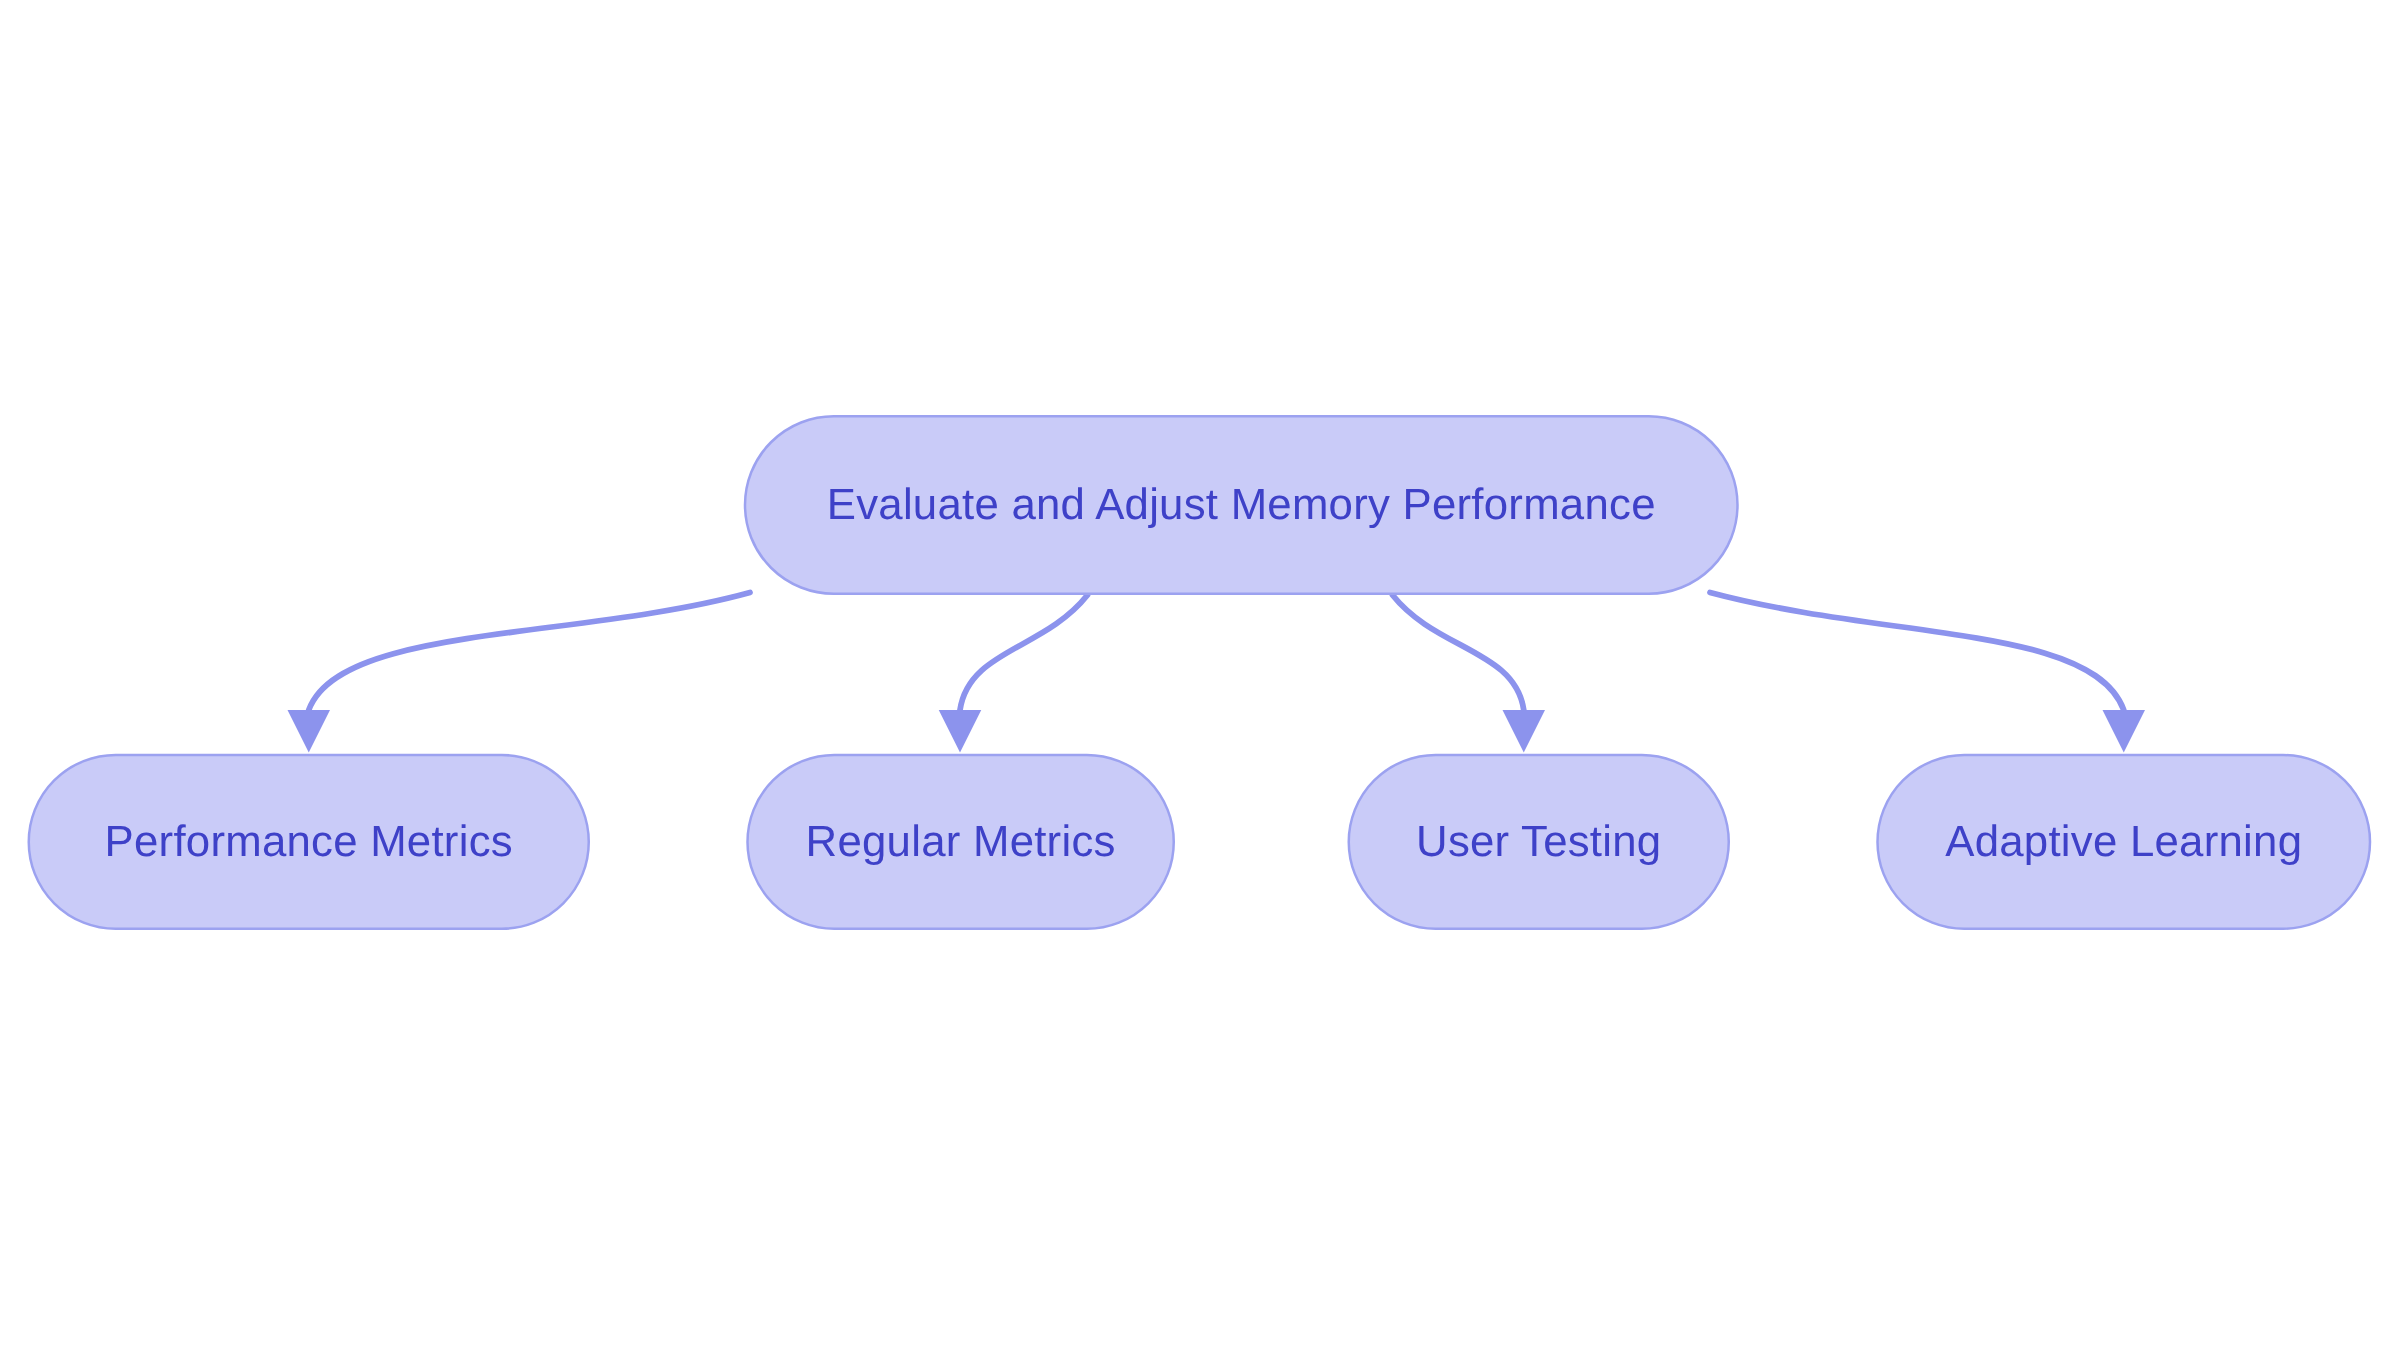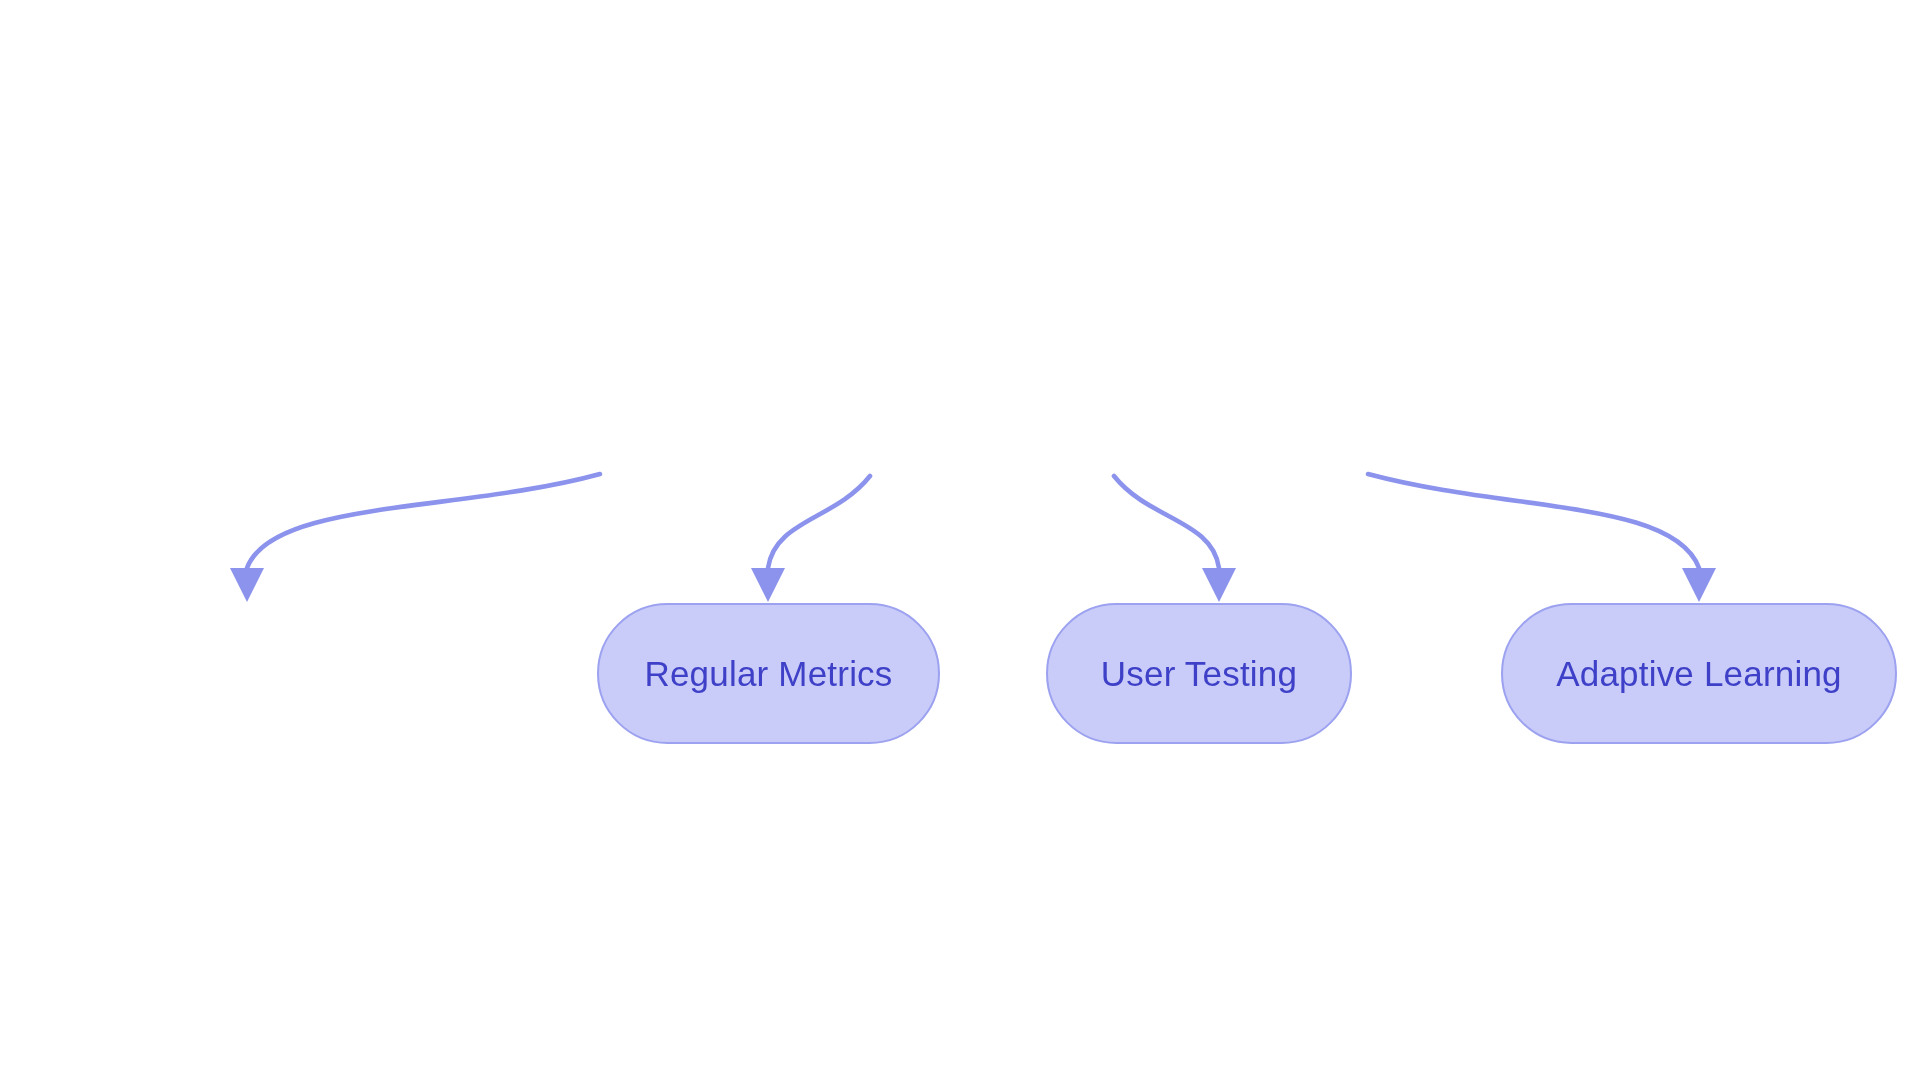--- a/index.html
+++ b/index.html
@@ -54,21 +54,21 @@
     height: 144px;
     border-radius: 72px;
   }
   .node-child {
     top: 603px;
     height: 141px;
     border-radius: 70.5px;
   }
   .node-c0 { left: 22px;   width: 450px; }
   .node-c1 { left: 597px;  width: 343px; }
-  .node-c2 { left: 1046px; width: 306px; }
+  .node-c2 { left: 1078px; width: 306px; }
   .node-c3 { left: 1501px; width: 396px; }
 </style>
 </head>
 <body>
 
 <div class="canvas">
 
   <svg class="edges-layer" viewBox="0 0 1920 1083" xmlns="http://www.w3.org/2000/svg">
 
     <path class="edge-path" d="M 600 474 C 462 512, 272 500, 247 568"></path>
@@ -77,21 +77,27 @@
     <path class="edge-path" d="M 870 476 C 835 520, 775 520, 768 568"></path>
     <polygon class="arrowhead" points="751,568 785,568 768,602"></polygon>
 
     <path class="edge-path" d="M 1114 476 C 1149 520, 1212 520, 1219 568"></path>
     <polygon class="arrowhead" points="1202,568 1236,568 1219,602"></polygon>
 
     <path class="edge-path" d="M 1368 474 C 1510 512, 1674 500, 1699 568"></path>
     <polygon class="arrowhead" points="1682,568 1716,568 1699,602"></polygon>
   </svg>
 
+  <div class="node node-root">
+    <span class="node-label">Evaluate and Adjust Memory Performance</span>
+  </div>
 
+  <div class="node node-child node-c0">
+    <span class="node-label">Performance Metrics</span>
+  </div>
 
   <div class="node node-child node-c1">
     <span class="node-label">Regular Metrics</span>
   </div>
 
   <div class="node node-child node-c2">
     <span class="node-label">User Testing</span>
   </div>
 
   <div class="node node-child node-c3">

